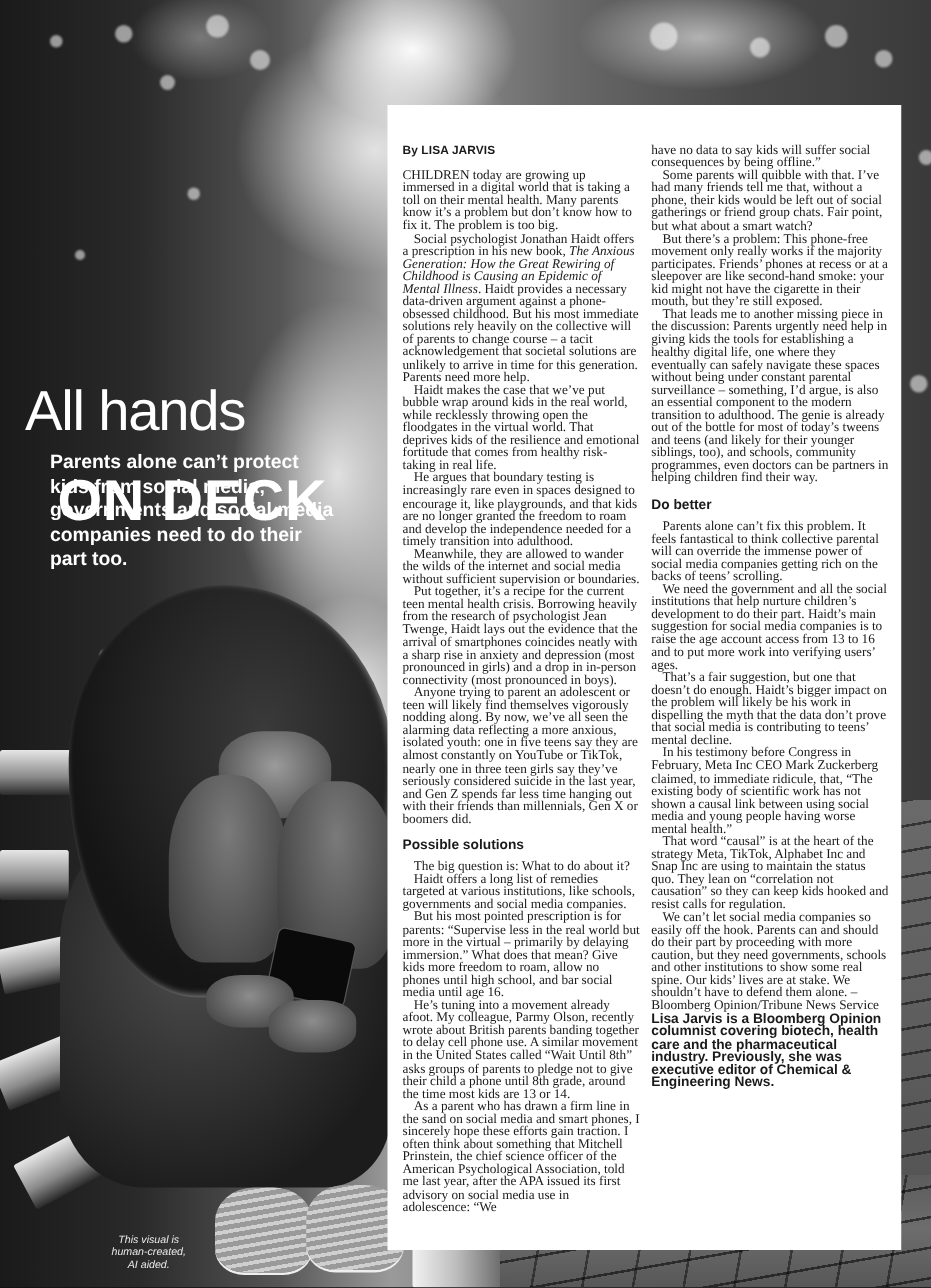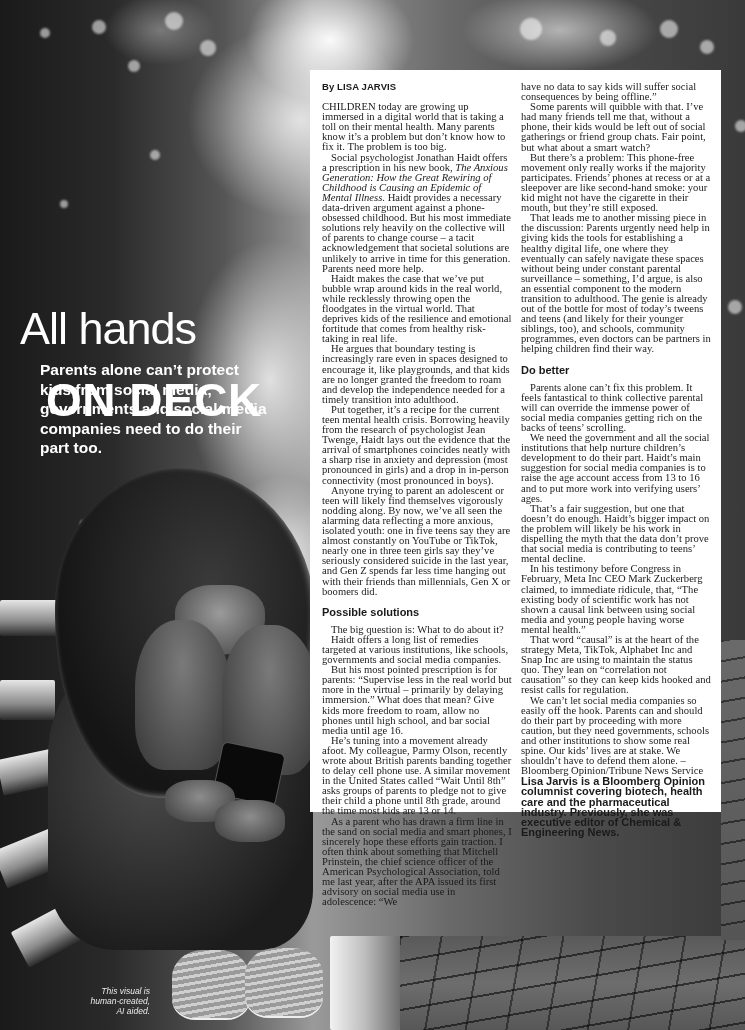--- a/index.html
+++ b/index.html
@@ -79,27 +79,27 @@
   }
   .headline .line1 { font-size: 45px; font-weight: 400; letter-spacing: -1px; line-height: 48px; margin-left: 0; margin-top: 43px; }
   .headline .line2 { font-size: 46px; font-weight: 700; line-height: 48px; margin-left: 26px; letter-spacing: 0.5px; margin-top: 23px; }
   .standfirst {
     position: absolute; left: 40px; top: 360px; width: 230px; color: #fff;
     font-family: "Liberation Sans", sans-serif; font-size: 15.5px; line-height: 19.5px; font-weight: bold;
   }
   .credit {
     position: absolute; left: 88px; top: 986px; width: 62px; color: #fff;
     font-family: "Liberation Sans", sans-serif; font-size: 8.5px; font-style: italic;
-    line-height: 10px; text-align: right; opacity: 0.9;
+    line-height: 10px; text-align: center; opacity: 0.9;
   }
 
   
   .panel {
-    position: absolute; left: 310px; top: 70px; width: 411px; height: 742px;
-    background: #fff; padding: 12px 10px 0 12px;
+    position: absolute; left: 310px; top: 84px; width: 411px; height: 916px;
+    background: #fff; padding: 32px 10px 0 12px;
     display: flex; gap: 9px;
   }
   .col { width: 191px; font-family: "Liberation Serif", serif; font-size: 10.6px; line-height: 10.1px; color: #1a1a1a; text-align: left; }
   .col p { text-indent: 9px; hyphens: auto; }
   .col p.noindent { text-indent: 0; }
   .byline { font-family: "Liberation Sans", sans-serif; font-weight: 700; font-size: 9.5px; margin-bottom: 10px; letter-spacing: 0.1px; }
   .subhead { font-family: "Liberation Sans", sans-serif; font-weight: 700; font-size: 11px; margin: 10px 0 8px 0; }
   .bio { font-family: "Liberation Sans", sans-serif; font-weight: 700; font-size: 11px; line-height: 10.2px; }
   em { font-style: italic; }
 </style>
@@ -157,20 +157,21 @@
 
   <div class="credit">This visual is human-created, AI aided.</div>
 
   <div class="panel">
     <div class="col">
       <div class="byline">By LISA JARVIS</div>
       <p class="noindent">CHILDREN today are growing up immersed in a digital world that is taking a toll on their mental health. Many parents know it’s a problem but don’t know how to fix it. The problem is too big.</p>
       <p><span>Social psychologist Jonathan Haidt offers a prescription in his new book, </span><em>The Anxious Generation: How the Great Rewiring of Childhood is Causing an Epidemic of Mental Illness</em><span>. Haidt provides a necessary data-driven argument against a phone-obsessed childhood. But his most immediate solutions rely heavily on the collective will of parents to change course – a tacit acknowledgement that societal solutions are unlikely to arrive in time for this generation. Parents need more help.</span></p>
       <p>Haidt makes the case that we’ve put bubble wrap around kids in the real world, while recklessly throwing open the floodgates in the virtual world. That deprives kids of the resilience and emotional fortitude that comes from healthy risk-taking in real life.</p>
       <p>He argues that boundary testing is increasingly rare even in spaces designed to encourage it, like playgrounds, and that kids are no longer granted the freedom to roam and develop the independence needed for a timely transition into adulthood.</p>
+      <p>Meanwhile, they are allowed to wander the wilds of the internet and social media without sufficient supervision or boundaries.</p>
       <p>Put together, it’s a recipe for the current teen mental health crisis. Borrowing heavily from the research of psychologist Jean Twenge, Haidt lays out the evidence that the arrival of smartphones coincides neatly with a sharp rise in anxiety and depression (most pronounced in girls) and a drop in in-person connectivity (most pronounced in boys).</p>
       <p>Anyone trying to parent an adolescent or teen will likely find themselves vigorously nodding along. By now, we’ve all seen the alarming data reflecting a more anxious, isolated youth: one in five teens say they are almost constantly on YouTube or TikTok, nearly one in three teen girls say they’ve seriously considered suicide in the last year, and Gen Z spends far less time hanging out with their friends than millennials, Gen X or boomers did.</p>
       <div class="subhead">Possible solutions</div>
       <p>The big question is: What to do about it?</p>
       <p>Haidt offers a long list of remedies targeted at various institutions, like schools, governments and social media companies.</p>
       <p>But his most pointed prescription is for parents: “Supervise less in the real world but more in the virtual – primarily by delaying immersion.” What does that mean? Give kids more freedom to roam, allow no phones until high school, and bar social media until age 16.</p>
       <p>He’s tuning into a movement already afoot. My colleague, Parmy Olson, recently wrote about British parents banding together to delay cell phone use. A similar movement in the United States called “Wait Until 8th” asks groups of parents to pledge not to give their child a phone until 8th grade, around the time most kids are 13 or 14.</p>
       <p>As a parent who has drawn a firm line in the sand on social media and smart phones, I sincerely hope these efforts gain traction. I often think about something that Mitchell Prinstein, the chief science officer of the American Psychological Association, told me last year, after the APA issued its first advisory on social media use in adolescence: “We</p>
     </div>
 

